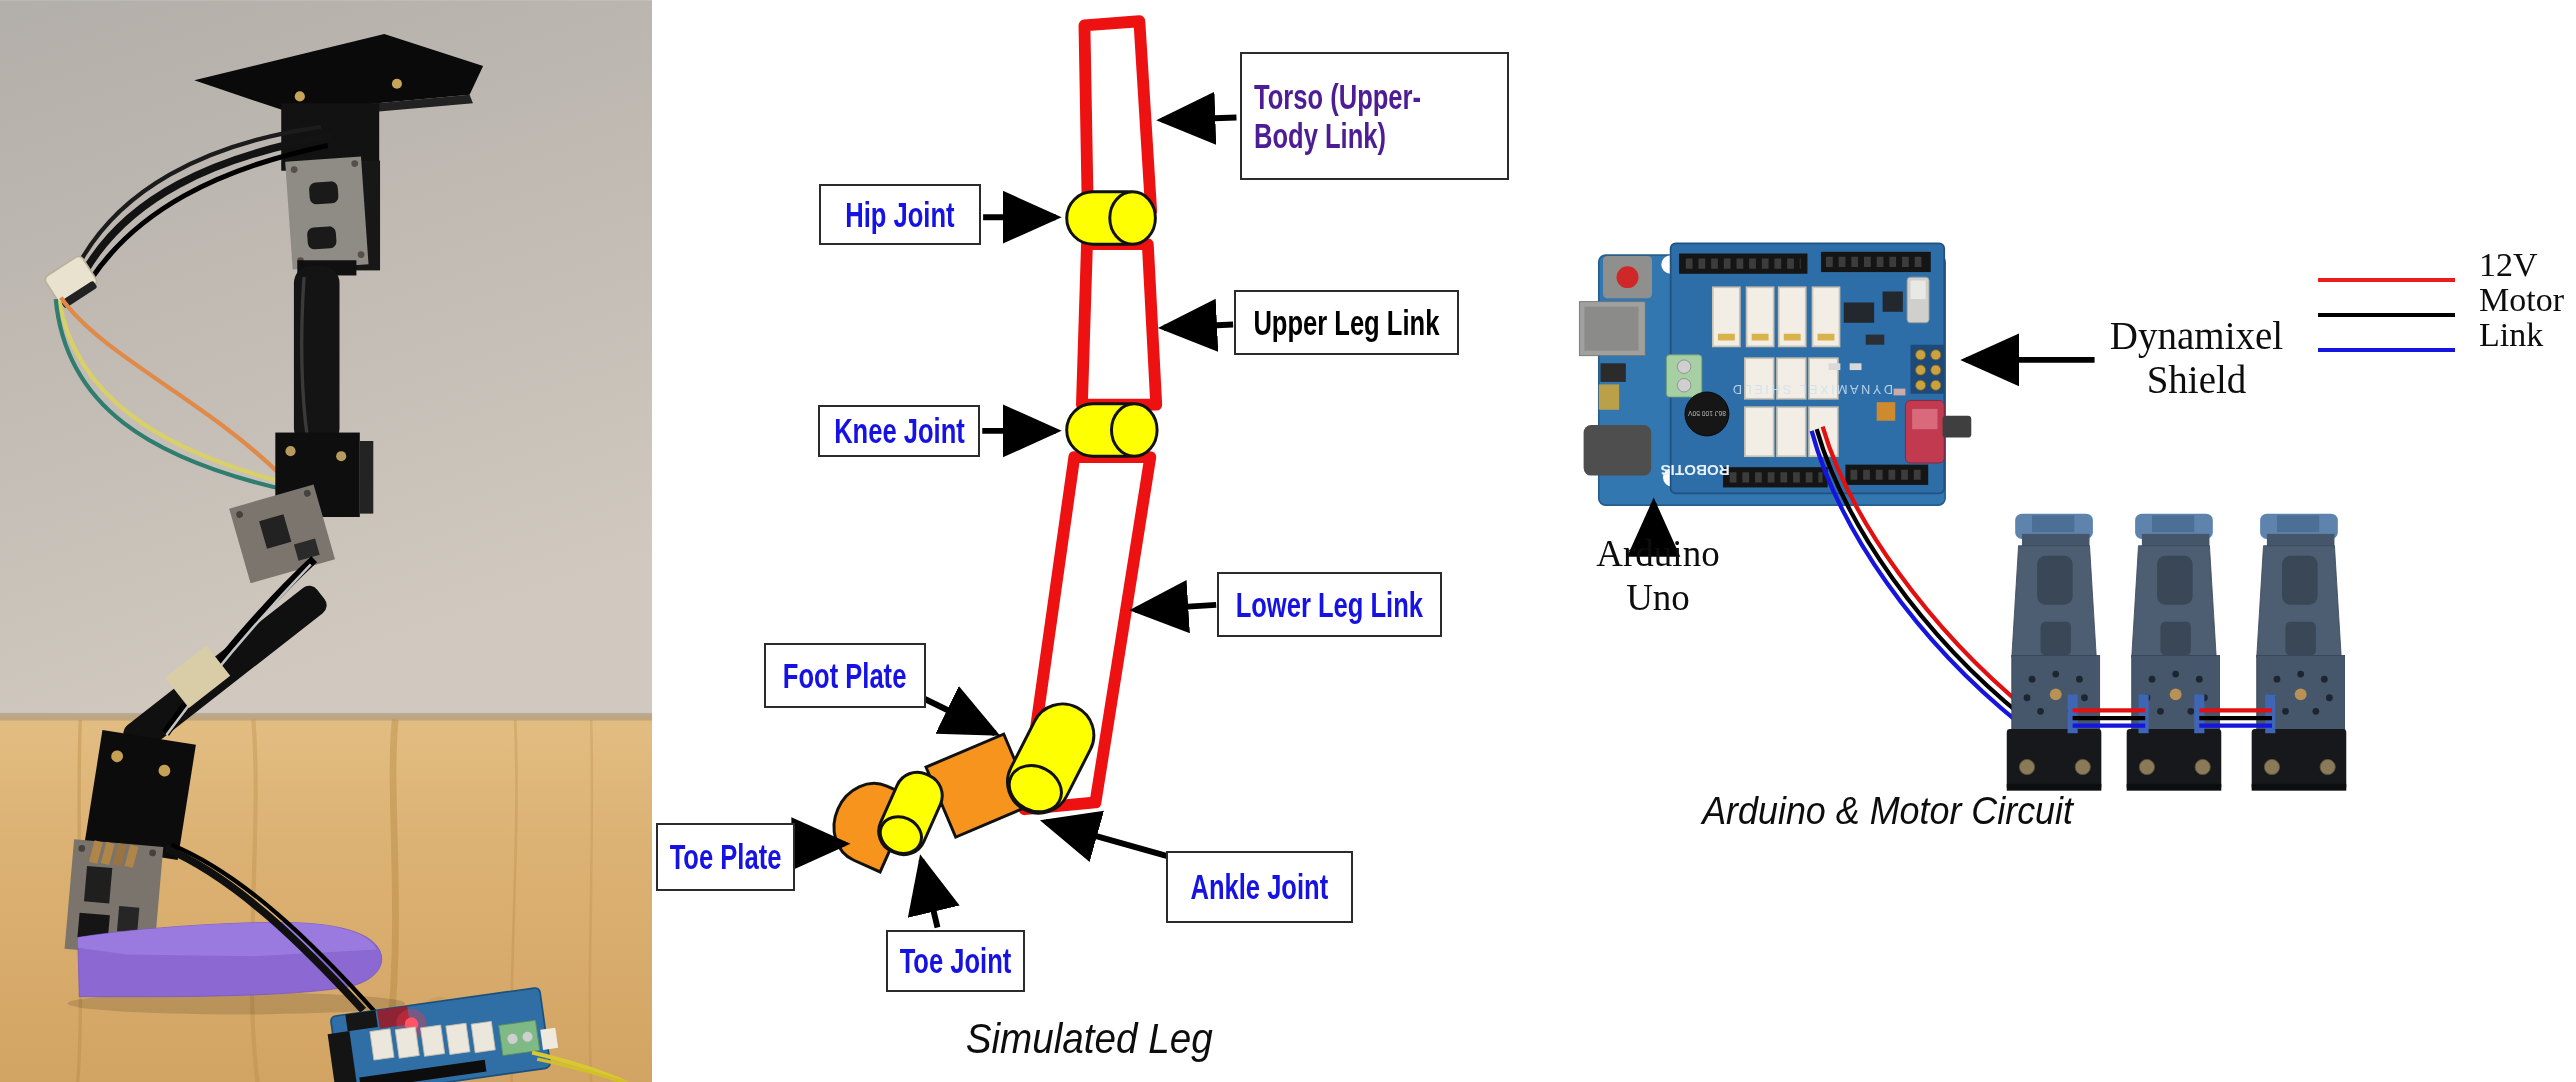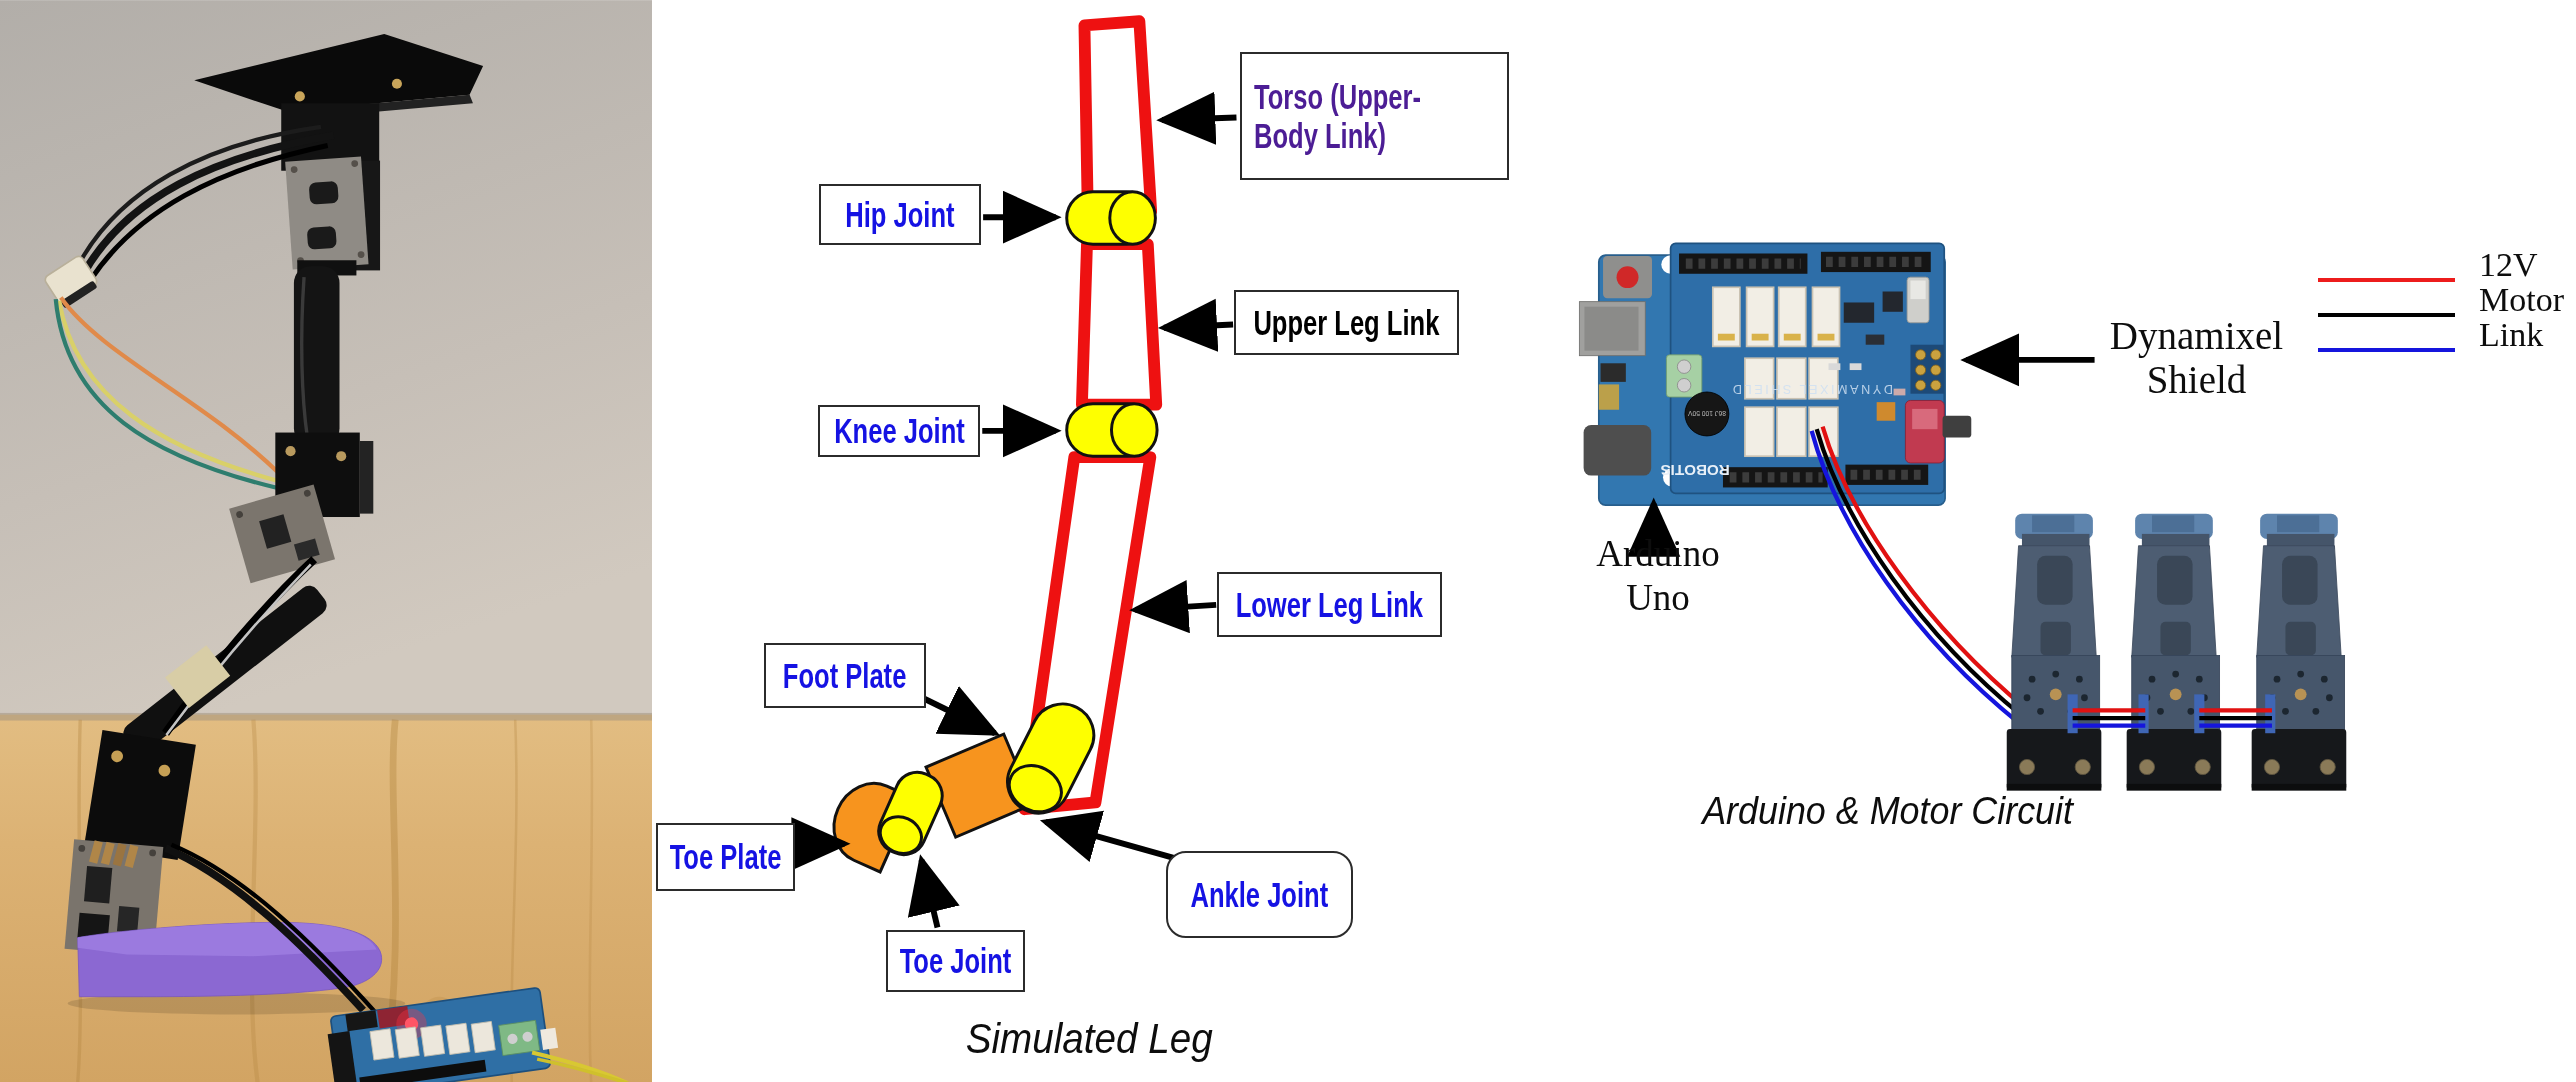--- a/index.html
+++ b/index.html
@@ -251,21 +251,21 @@
       </div>
     <div class="label-box" style="left: 764px; top: 643px; width: 162px; height: 65px; color: rgb(21, 18, 227);">
       <span class="t">Foot Plate</span>
       </div>
     <div class="label-box" style="left: 656px; top: 823px; width: 139px; height: 68px; color: rgb(21, 18, 227);">
       <span class="t">Toe Plate</span>
       </div>
     <div class="label-box" style="left: 886px; top: 930px; width: 139px; height: 62px; color: rgb(21, 18, 227);">
       <span class="t">Toe Joint</span>
       </div>
-    <div class="label-box" style="left: 1166px; top: 851px; width: 187px; height: 87px; color: rgb(21, 18, 227); border-radius: 20px;">
+    <div class="label-box" style="left: 1166px; top: 851px; width: 187px; height: 72px; color: rgb(21, 18, 227);">
       <span class="t">Ankle Joint</span>
       </div>
 
     <div class="caption" style="left:895px;top:1015px;width:389px;font-size:42px;">
       <span class="t">Simulated Leg</span></div>
   </section>
 
   <section>
     <svg class="layer" width="2576" height="1083" viewBox="0 0 3050 1282">
       <defs>

